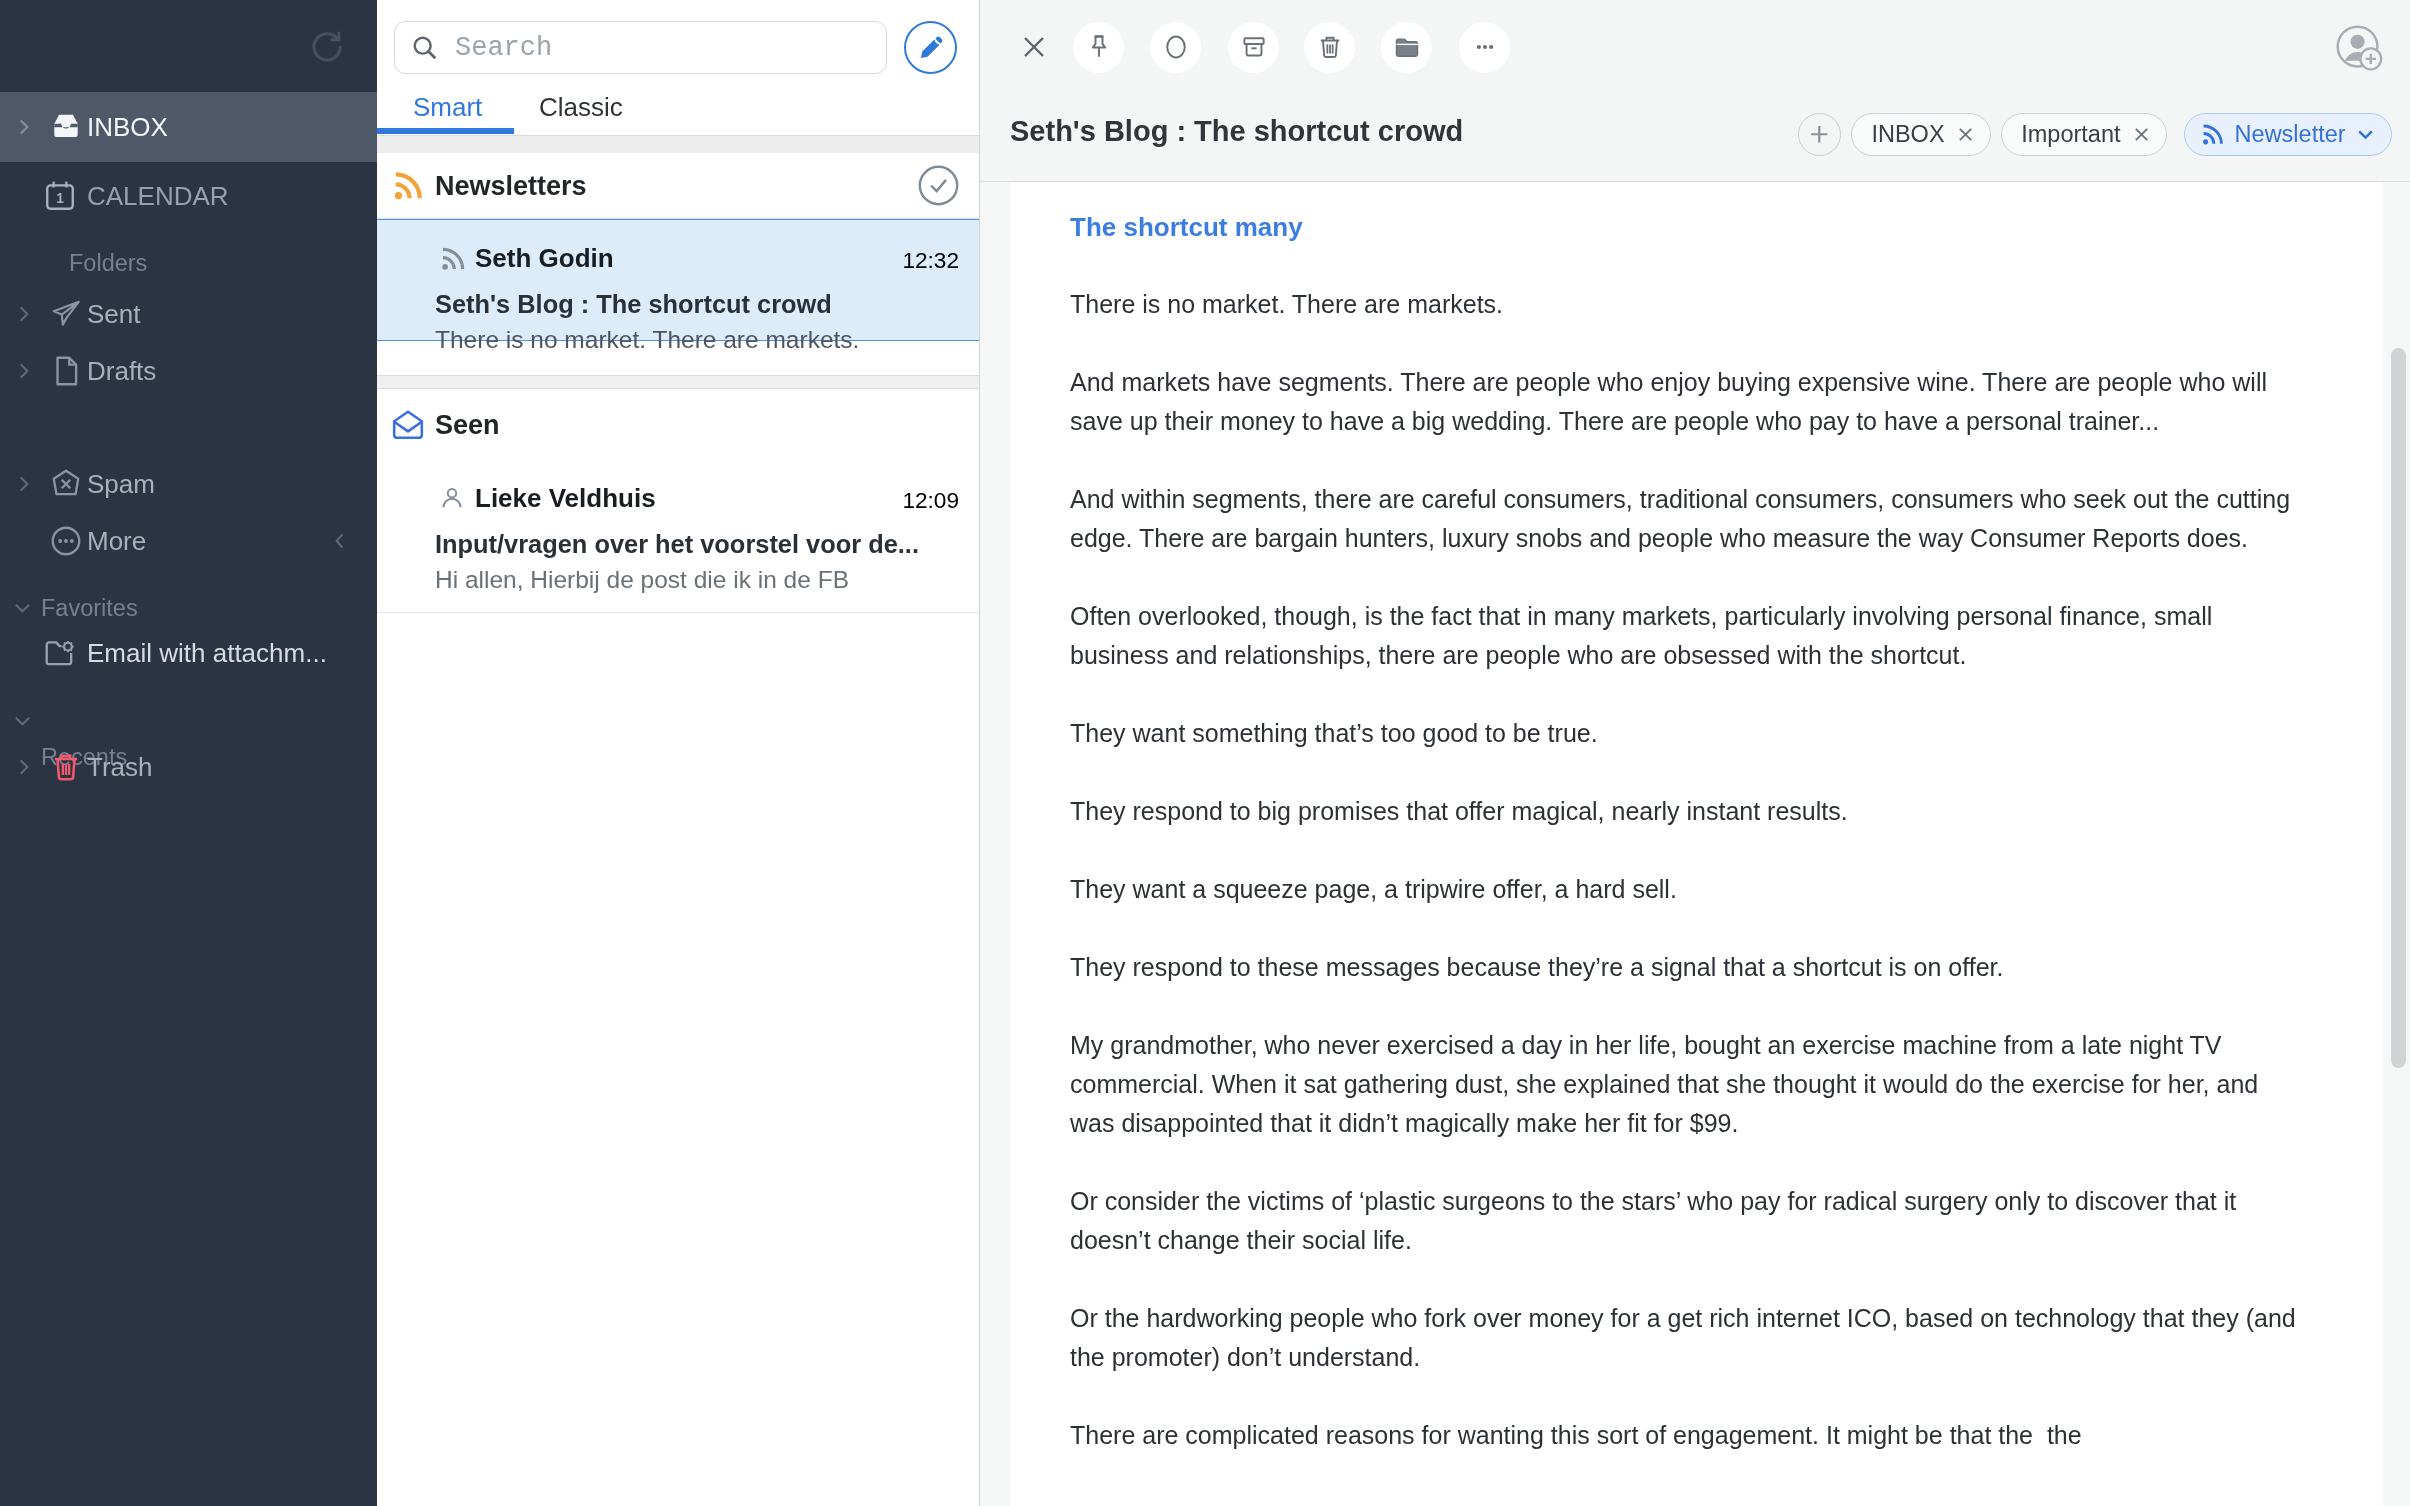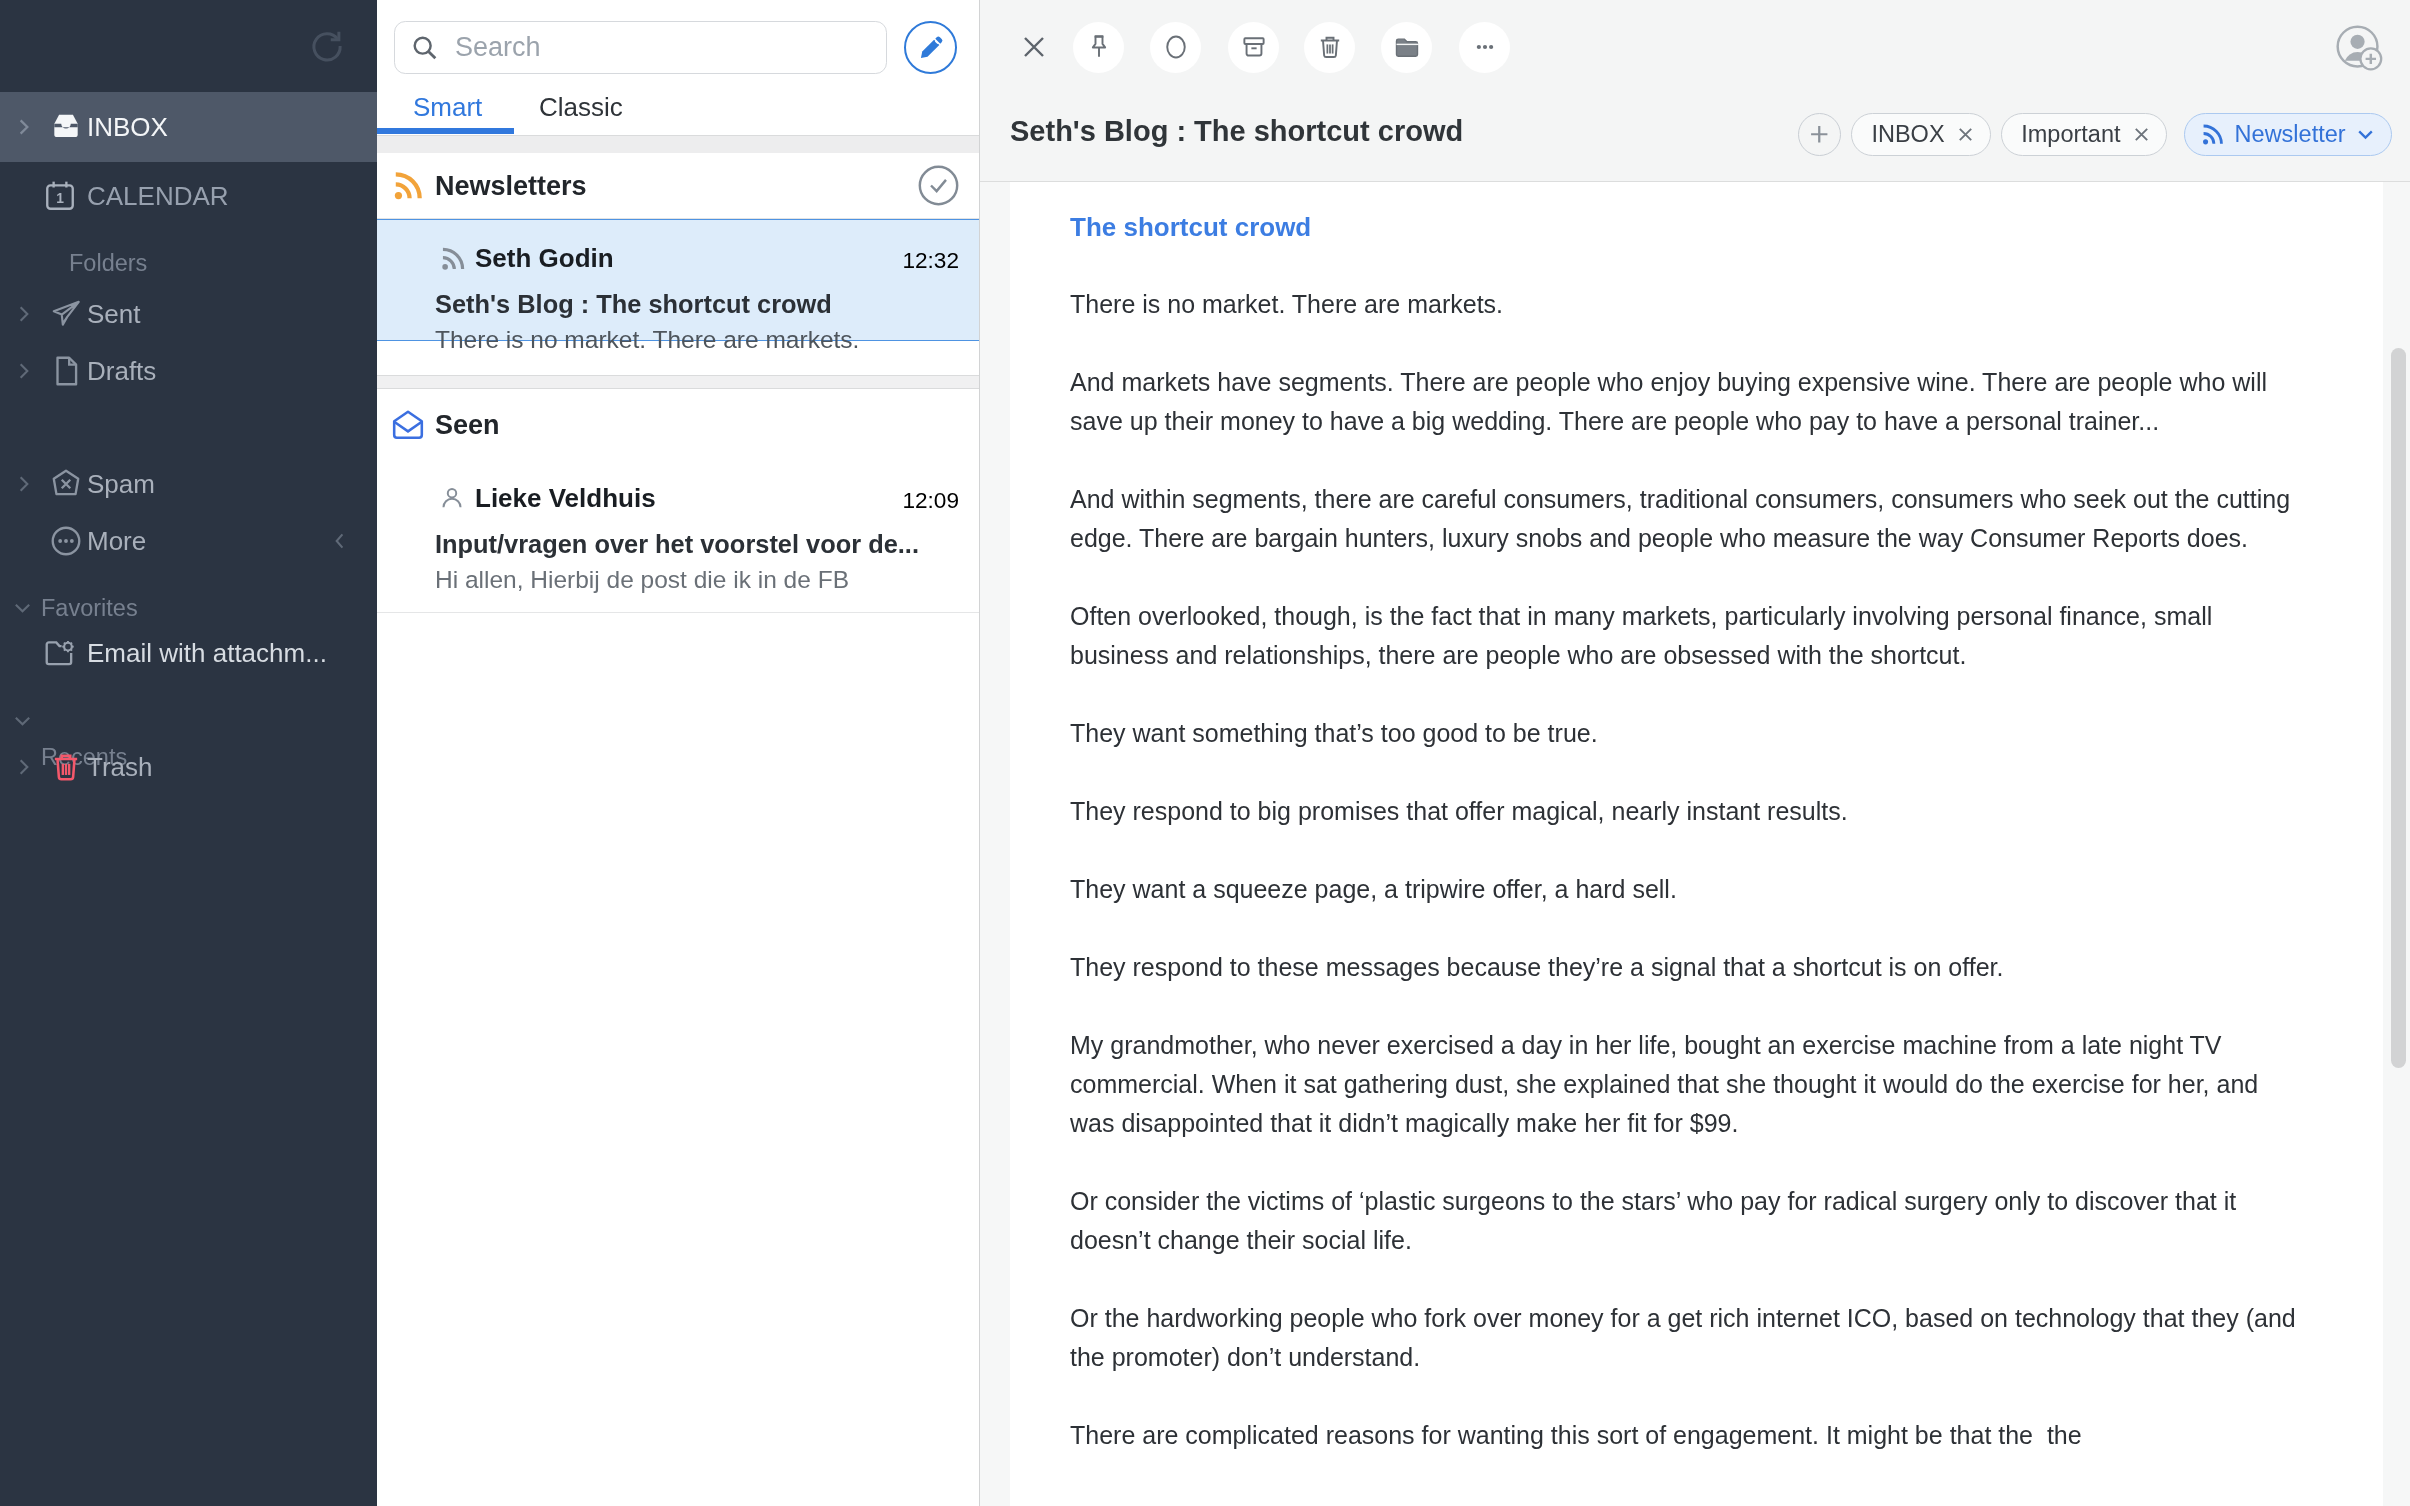--- a/index.html
+++ b/index.html
@@ -21,21 +21,21 @@
   .section-label-chev{position:absolute;left:12.2px;width:21px;height:21px;}
   .srow-sent{top:286px;} .srow-drafts{top:343px;} .srow-archive{top:399px;}
   .srow-spam{top:456px;} .srow-more{top:513px;} .srow-fav-item{top:625px;}
   .srow-trash{top:739px;}
   .srow-fav-item .slabel{color:#d7dce2;}
   .more-chev{position:absolute;right:26px;top:50%;transform:translateY(-50%);width:21px;height:21px;}
 
   
   .list-pane{position:absolute;left:377px;top:0;width:603px;height:1507px;background:#fff;}
   .search-box{position:absolute;left:17px;top:21px;width:493px;height:53px;box-sizing:border-box;border:1.9px solid #d6d9dd;border-radius:11.3px;display:flex;align-items:center;padding-left:15px;background:#fff;}
-  .search-box input{border:none;outline:none;font-size:27px;color:#3a4047;margin-left:13px;width:395px;font-family:Liberation Sans, sans-serif;background:transparent;}
+  .search-box input{border:none;outline:none;font-size:27px;color:#3a4047;margin-left:13px;width:395px;font-family:Liberation Mono, monospace;background:transparent;}
   .search-box input::placeholder{color:#9ba3ac;}
   .compose-btn{position:absolute;left:527px;top:21px;width:53px;height:53px;box-sizing:border-box;border:2.8px solid #2f7ad9;border-radius:50%;background:#fff;display:flex;align-items:center;justify-content:center;}
   .tab{position:absolute;top:92px;font-size:26px;font-weight:500;}
   .tab-smart{left:36px;color:#3178dd;}
   .tab-classic{left:162px;color:#2e3338;}
   .tab-underline{position:absolute;left:0;top:128px;width:137px;height:5.6px;background:#3178dd;}
   .band{position:absolute;left:0;width:603px;background:#ededee;border-top:0.9px solid #dadbdc;border-bottom:0.9px solid #dadbdc;box-sizing:border-box;}
   .band1{top:135px;height:19px;}
   .band2{top:375px;height:14px;background:#f0f0f1;}
   .list-header{position:absolute;left:0;width:603px;background:#fff;border-bottom:0.9px solid #e2e3e4;box-sizing:border-box;}
@@ -430,21 +430,21 @@
           <span>
               <svg viewBox="0 0 20 20" width="21" height="21">
                 <polyline points="4,7 10,13 16,7" fill="none" stroke="#3372d8" stroke-width="2.2"></polyline>
               </svg>
             </span>
         </div>
       </div>
     </div>
 
     <div class="r-card">
-      <p class="body-title">The shortcut crowd</p>
+      <p class="body-title">The shortcut many</p>
       <p class="body-p">There is no market. There are markets.</p>
       <p class="body-p">And markets have segments. There are people who enjoy buying expensive wine. There are people who will save up their money to have a big wedding. There are people who pay to have a personal trainer...</p>
       <p class="body-p">And within segments, there are careful consumers, traditional consumers, consumers who seek out the cutting edge. There are bargain hunters, luxury snobs and people who measure the way Consumer Reports does.</p>
       <p class="body-p">Often overlooked, though, is the fact that in many markets, particularly involving personal finance, small business and relationships, there are people who are obsessed with the shortcut.</p>
       <p class="body-p">They want something that’s too good to be true.</p>
       <p class="body-p">They respond to big promises that offer magical, nearly instant results.</p>
       <p class="body-p">They want a squeeze page, a tripwire offer, a hard sell.</p>
       <p class="body-p">They respond to these messages because they’re a signal that a shortcut is on offer.</p>
       <p class="body-p">My grandmother, who never exercised a day in her life, bought an exercise machine from a late night TV commercial. When it sat gathering dust, she explained that she thought it would do the exercise for her, and was disappointed that it didn’t magically make her fit for $99.</p>
       <p class="body-p">Or consider the victims of ‘plastic surgeons to the stars’ who pay for radical surgery only to discover that it doesn’t change their social life.</p>

